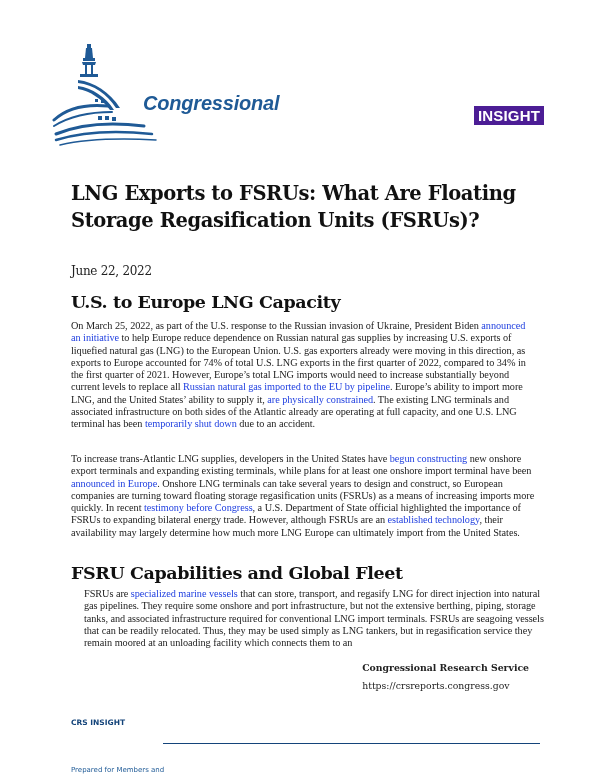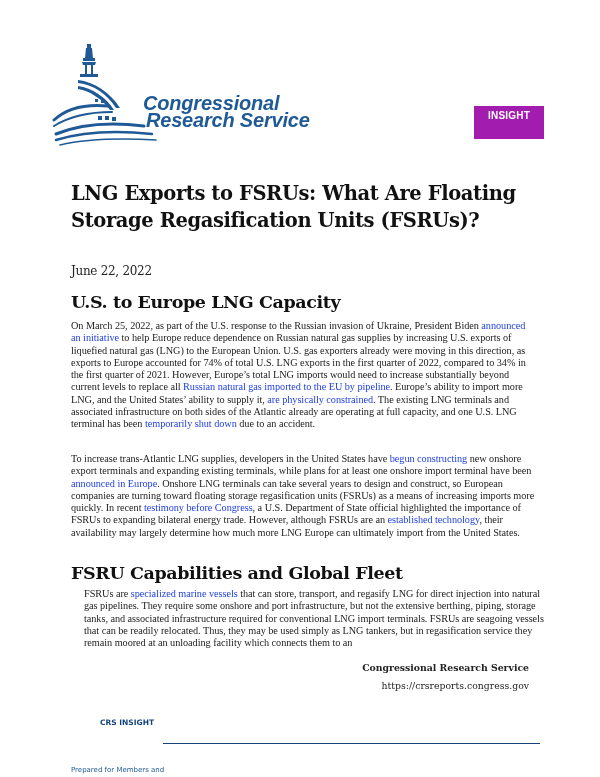--- a/index.html
+++ b/index.html
@@ -5,40 +5,40 @@
     html, body { margin: 0; padding: 0; background: #ffffff; }
     body { width: 600px; height: 777px; position: relative; overflow: hidden; font-family: "Liberation Serif", serif; color: #1a1a1a; }
 
     .header { position: absolute; left: 0; top: 0; width: 600px; height: 150px; }
     .logo-dome { position: absolute; left: 52px; top: 42px; width: 110px; height: 105px; }
     .logo-text { position: absolute; left: 143px; top: 95px; }
     .logo-line1, .logo-line2 { font-family: "Liberation Sans", sans-serif; font-weight: bold; font-style: italic; color: #1f5a96; font-size: 20px; line-height: 17px; letter-spacing: -0.2px; }
     .logo-line2 { padding-left: 3px; }
     .logo-tagline { font-family: "DejaVu Sans", sans-serif; font-size: 9.3px; color: #1f5a96; margin-top: 2px; padding-left: 4px; letter-spacing: -0.1px; }
 
-    .insight-badge { position: absolute; left: 474px; top: 106px; width: 70px; height: 33px; background: #a21caf; color: #ffffff; font-family: "Liberation Sans", sans-serif; font-weight: bold; font-size: 10px; line-height: 19px; text-align: center; letter-spacing: 0.2px; }
+    .insight-badge { position: absolute; left: 474px; top: 106px; width: 70px; height: 19px; background: #4c1d95; color: #ffffff; font-family: "Liberation Sans", sans-serif; font-weight: bold; font-size: 15px; line-height: 19px; text-align: center; letter-spacing: 0.2px; }
 
     .title { position: absolute; left: 71px; top: 180px; width: 470px; font-family: "DejaVu Serif", serif; font-weight: bold; font-size: 19.5px; line-height: 27px; color: #111; letter-spacing: -0.4px; }
     .date { position: absolute; left: 71px; top: 264px; font-family: "DejaVu Serif", serif; font-size: 12px; color: #222; letter-spacing: -0.3px; }
 
     .h2 { position: absolute; left: 71px; font-family: "DejaVu Serif", serif; font-weight: bold; font-size: 17.5px; color: #111; letter-spacing: -0.4px; }
     .h2.s1 { top: 292px; }
     .h2.s2 { top: 563px; }
 
     .para { position: absolute; left: 71px; width: 464px; font-family: "Liberation Serif", serif; font-size: 10.25px; line-height: 12.3px; color: #222; letter-spacing: -0.05px; }
     .para.p1 { top: 320px; }
     .para.p2 { top: 453px; }
     .para.p3 { top: 588px; margin-left: 13px; }
     .para a { color: #1f3fe0; text-decoration: none; }
 
-    .footer-right { position: absolute; right: 71px; top: 659px; text-align: right; font-family: "DejaVu Serif", serif; font-size: 9.3px; line-height: 17.5px; color: #222; }
+    .footer-right { position: absolute; right: 71px; top: 659px; text-align: left; font-family: "DejaVu Serif", serif; font-size: 9.3px; line-height: 17.5px; color: #222; }
     .footer-org { font-weight: bold; }
 
     .footer-left { position: absolute; left: 71px; top: 718px; font-family: "DejaVu Sans", sans-serif; color: #1f5a96; }
-    .footer-brand { font-weight: bold; font-size: 7.5px; line-height: 9px; color: #14447a; margin-left: 29px; }
+    .footer-brand { font-weight: bold; font-size: 7.5px; line-height: 9px; color: #14447a; }
     .footer-sub { font-size: 7px; line-height: 10px; margin-top: 38px; }
     .footer-rule { position: absolute; left: 163px; top: 743px; width: 377px; height: 1px; background: #14447a; }
   </style>
 </head>
 <body>
 
 <div class="header">
   <div class="logo-dome">
     <svg width="110" height="105" viewBox="0 0 110 105">
       <g fill="#1f5a96" stroke="none">
@@ -65,21 +65,20 @@
         <path d="M2 78 C15 66 35 62 56 64" stroke-width="3"></path>
         <path d="M2 84 C18 74 38 70 60 70" stroke-width="2"></path>
         <path d="M4 92 C28 82 60 80 92 84" stroke-width="3"></path>
         <path d="M4 98 C30 90 62 88 100 92" stroke-width="2.5"></path>
         <path d="M8 103 C34 97 66 96 104 98" stroke-width="1.5"></path>
       </g>
     </svg>
   </div>
   <div class="logo-text">
     <div class="logo-line1">Congressional</div>
-    <div class="logo-line2">Research Service</div>
   </div>
   <div class="insight-badge">INSIGHT</div>
 </div>
 
 <div class="title">LNG Exports to FSRUs: What Are Floating Storage Regasification Units (FSRUs)?</div>
 <div class="date">June 22, 2022</div>
 
 <div class="h2 s1">U.S. to Europe LNG Capacity</div>
 <div class="para p1"><span>On March 25, 2022, as part of the U.S. response to the Russian invasion of Ukraine, President Biden </span><a href="#">announced an initiative</a><span> to help Europe reduce dependence on Russian natural gas supplies by increasing U.S. exports of liquefied natural gas (LNG) to the European Union. U.S. gas exporters already were moving in this direction, as exports to Europe accounted for 74% of total U.S. LNG exports in the first quarter of 2022, compared to 34% in the first quarter of 2021. However, Europe’s total LNG imports would need to increase substantially beyond current levels to replace all </span><a href="#">Russian natural gas imported to the EU by pipeline</a><span>. Europe’s ability to import more LNG, and the United States’ ability to supply it, </span><a href="#">are physically constrained</a><span>. The existing LNG terminals and associated infrastructure on both sides of the Atlantic already are operating at full capacity, and one U.S. LNG terminal has been </span><a href="#">temporarily shut down</a><span> due to an accident.</span></div>
 <div class="para p2"><span>To increase trans-Atlantic LNG supplies, developers in the United States have </span><a href="#">begun constructing</a><span> new onshore export terminals and expanding existing terminals, while plans for at least one onshore import terminal have been </span><a href="#">announced in Europe</a><span>. Onshore LNG terminals can take several years to design and construct, so European companies are turning toward floating storage regasification units (FSRUs) as a means of increasing imports more quickly. In recent </span><a href="#">testimony before Congress</a><span>, a U.S. Department of State official highlighted the importance of FSRUs to expanding bilateral energy trade. However, although FSRUs are an </span><a href="#">established technology</a><span>, their availability may largely determine how much more LNG Europe can ultimately import from the United States.</span></div>

